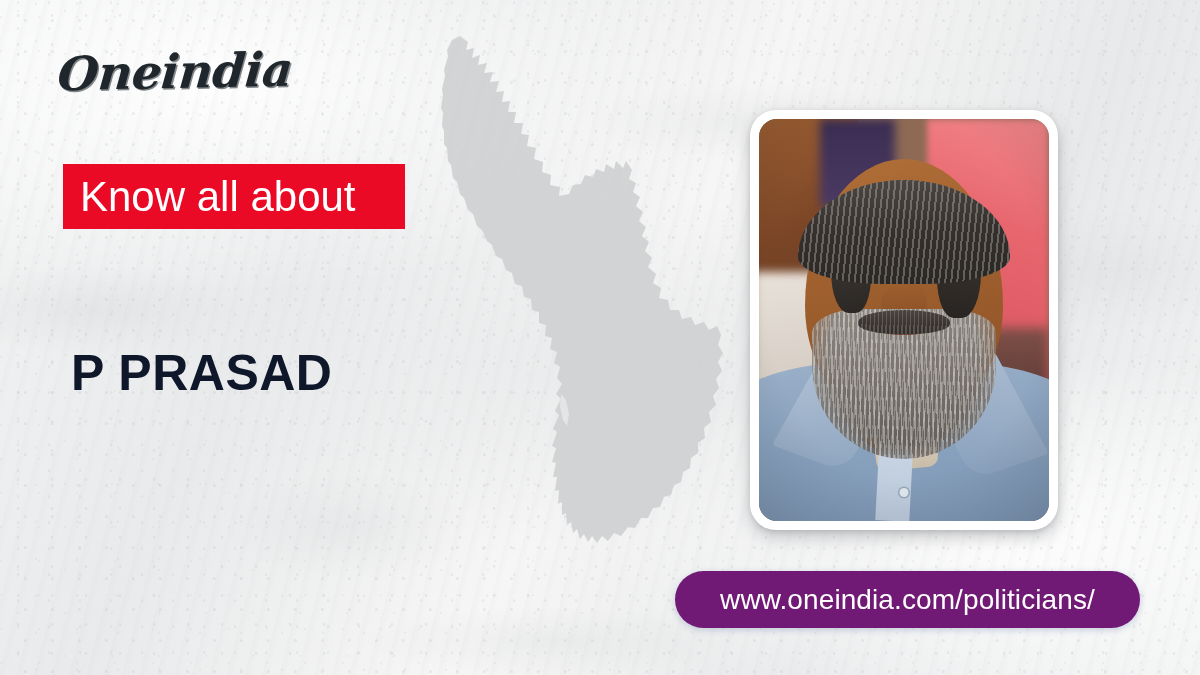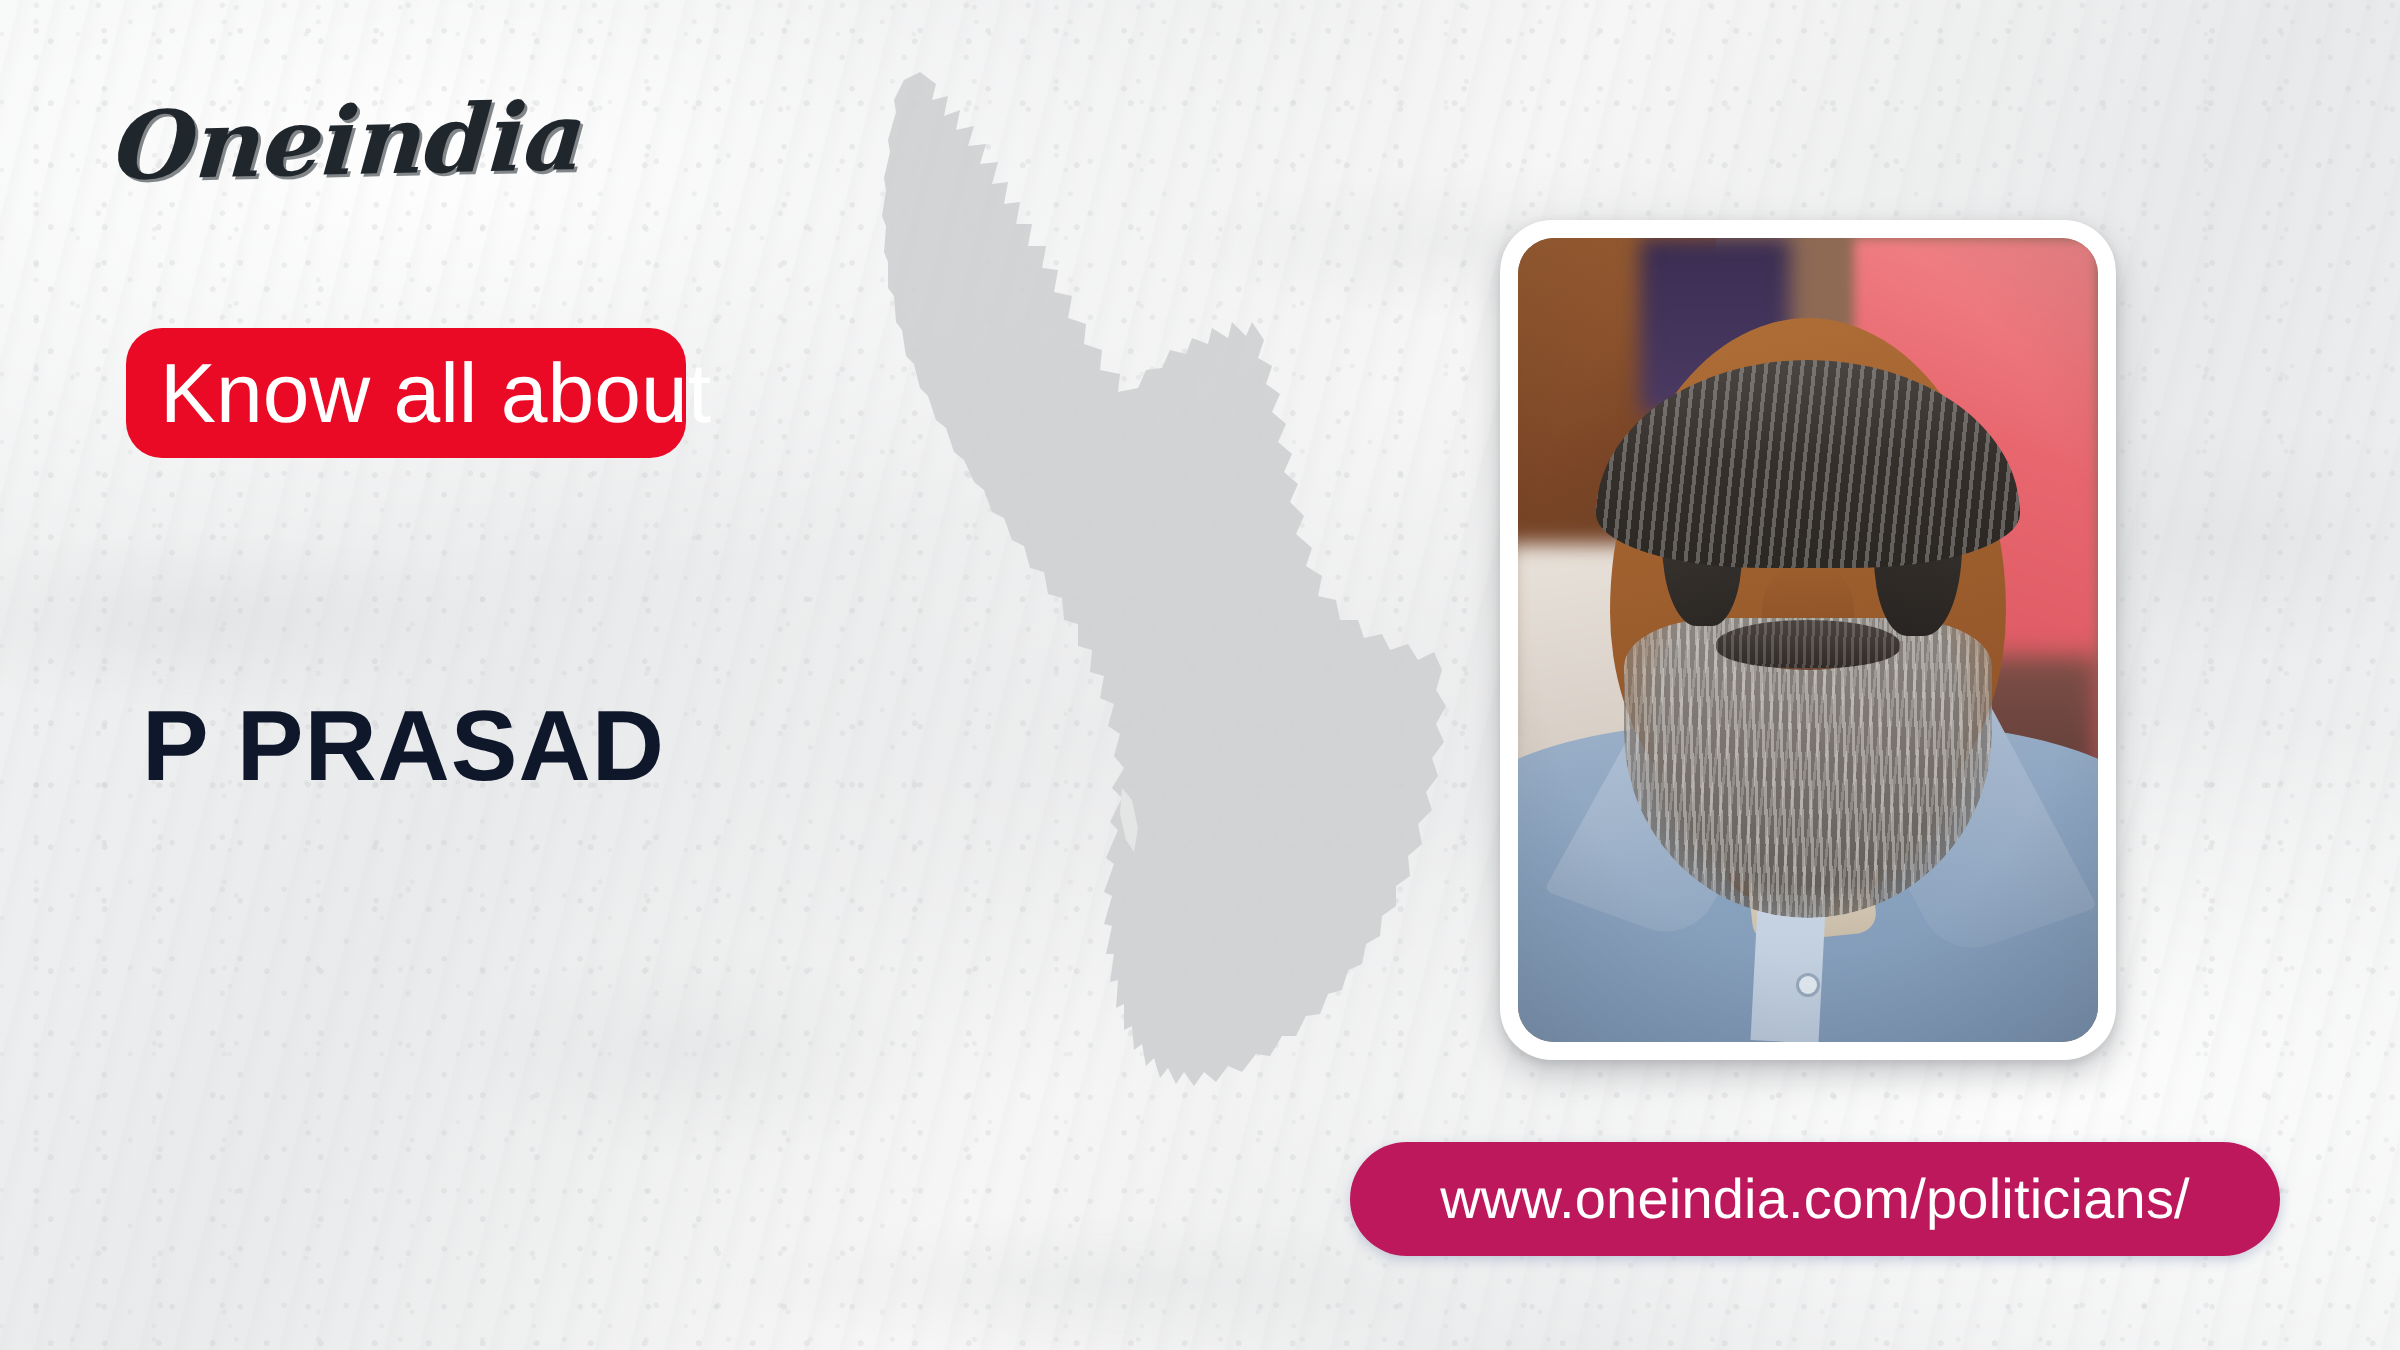--- a/index.html
+++ b/index.html
@@ -87,28 +87,27 @@
     color: #1f262c;
     transform: skewX(-6deg) rotate(-1.2deg);
     text-shadow: 1.5px 1.5px 0 rgba(31,38,44,0.55);
   }
 
   
   .kicker {
     position: absolute;
     left: 63px;
     top: 164px;
-    width: 280px;
+    width: 342px;
     height: 65px;
     background: #ea0a26;
     display: flex;
     align-items: center;
     box-sizing: border-box;
     padding: 0 17px;
-    border-radius: 18px;
   }
   .kicker-text {
     color: #ffffff;
     font-size: 42px;
     font-weight: 400;
     line-height: 1;
     white-space: nowrap;
   }
 
   
@@ -323,21 +322,21 @@
     pointer-events: none;
   }
 
   
   .url-pill {
     position: absolute;
     left: 675px;
     top: 571px;
     width: 465px;
     height: 57px;
-    background: #be185d;
+    background: #701a75;
     border-radius: 30px;
     display: flex;
     align-items: center;
     justify-content: center;
     box-shadow: 0 2px 6px rgba(60,90,150,0.25);
   }
   .url-text {
     color: #ffffff;
     font-size: 28px;
     font-weight: 400;

